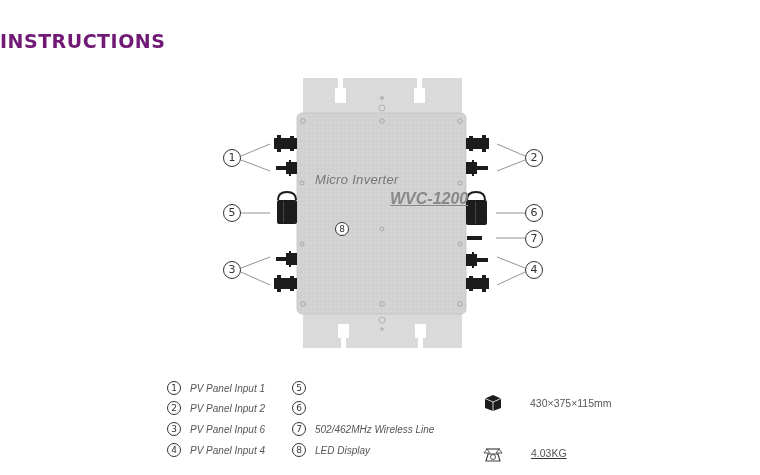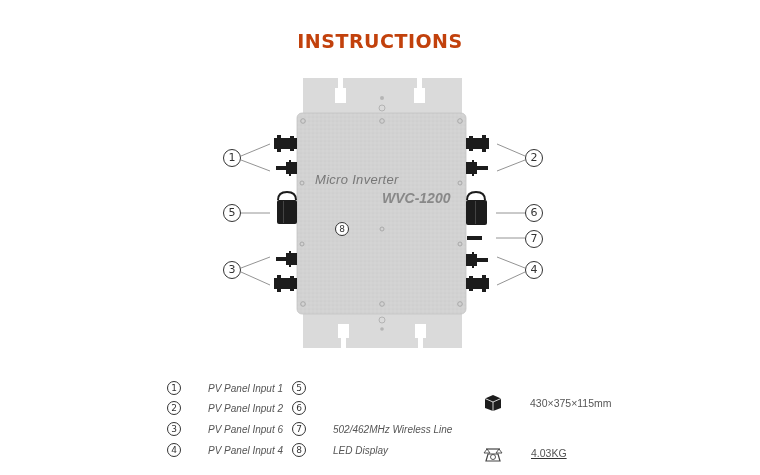--- a/index.html
+++ b/index.html
@@ -1,26 +1,26 @@
 <!DOCTYPE html>
 <html><head>
 <meta charset="utf-8">
 <style>
   html,body{margin:0;padding:0;background:#fff;}
   body{width:760px;height:475px;position:relative;overflow:hidden;font-family:"Liberation Sans",sans-serif;color:#333;}
-  .title{position:absolute;left:0;width:760px;top:30px;text-align:center;font-family:"DejaVu Sans",sans-serif;font-weight:bold;font-size:19px;letter-spacing:0.5px;color:#c2410c;}
+  .title{position:absolute;left:0;width:760px;top:30px;text-align:left;font-family:"DejaVu Sans",sans-serif;font-weight:bold;font-size:19px;letter-spacing:0.5px;color:#701a75;}
   svg.diagram{position:absolute;left:0;top:0;}
   .num{position:absolute;width:16px;height:16px;border:1.4px solid #333;border-radius:50%;font-size:11px;line-height:16px;text-align:center;color:#333;font-family:"DejaVu Sans",sans-serif;background:#fff;}
   .num.sm{width:12px;height:12px;line-height:12px;font-size:9px;border-width:1.2px;}
   .legend-item{position:absolute;display:flex;align-items:center;height:16px;}
-  .legend-item .txt{font-style:italic;font-size:10px;color:#555;margin-left:27px;white-space:nowrap;}
+  .legend-item .txt{font-style:italic;font-size:10px;color:#555;margin-left:9px;white-space:nowrap;}
   .spec{position:absolute;display:flex;align-items:center;}
   .spec .txt{font-size:10.5px;color:#555;margin-left:28px;white-space:nowrap;}
   .prod-name{position:absolute;left:315px;top:172px;font-style:italic;font-size:13px;color:#777;letter-spacing:0.3px;white-space:nowrap;}
-  .prod-model{position:absolute;left:382px;top:190px;font-style:italic;font-weight:bold;font-size:14px;color:#888;white-space:nowrap;}
+  .prod-model{position:absolute;left:390px;top:190px;font-style:italic;font-weight:bold;font-size:16px;color:#888;white-space:nowrap;text-decoration:underline;}
 </style>
 </head>
 <body>
 
 <div class="title">INSTRUCTIONS</div>
 
 <svg class="diagram" width="760" height="475" viewBox="0 0 760 475">
   <defs>
     <pattern id="grain" width="4" height="4" patternUnits="userSpaceOnUse">
       <rect width="4" height="4" fill="#d2d2d2"></rect>

